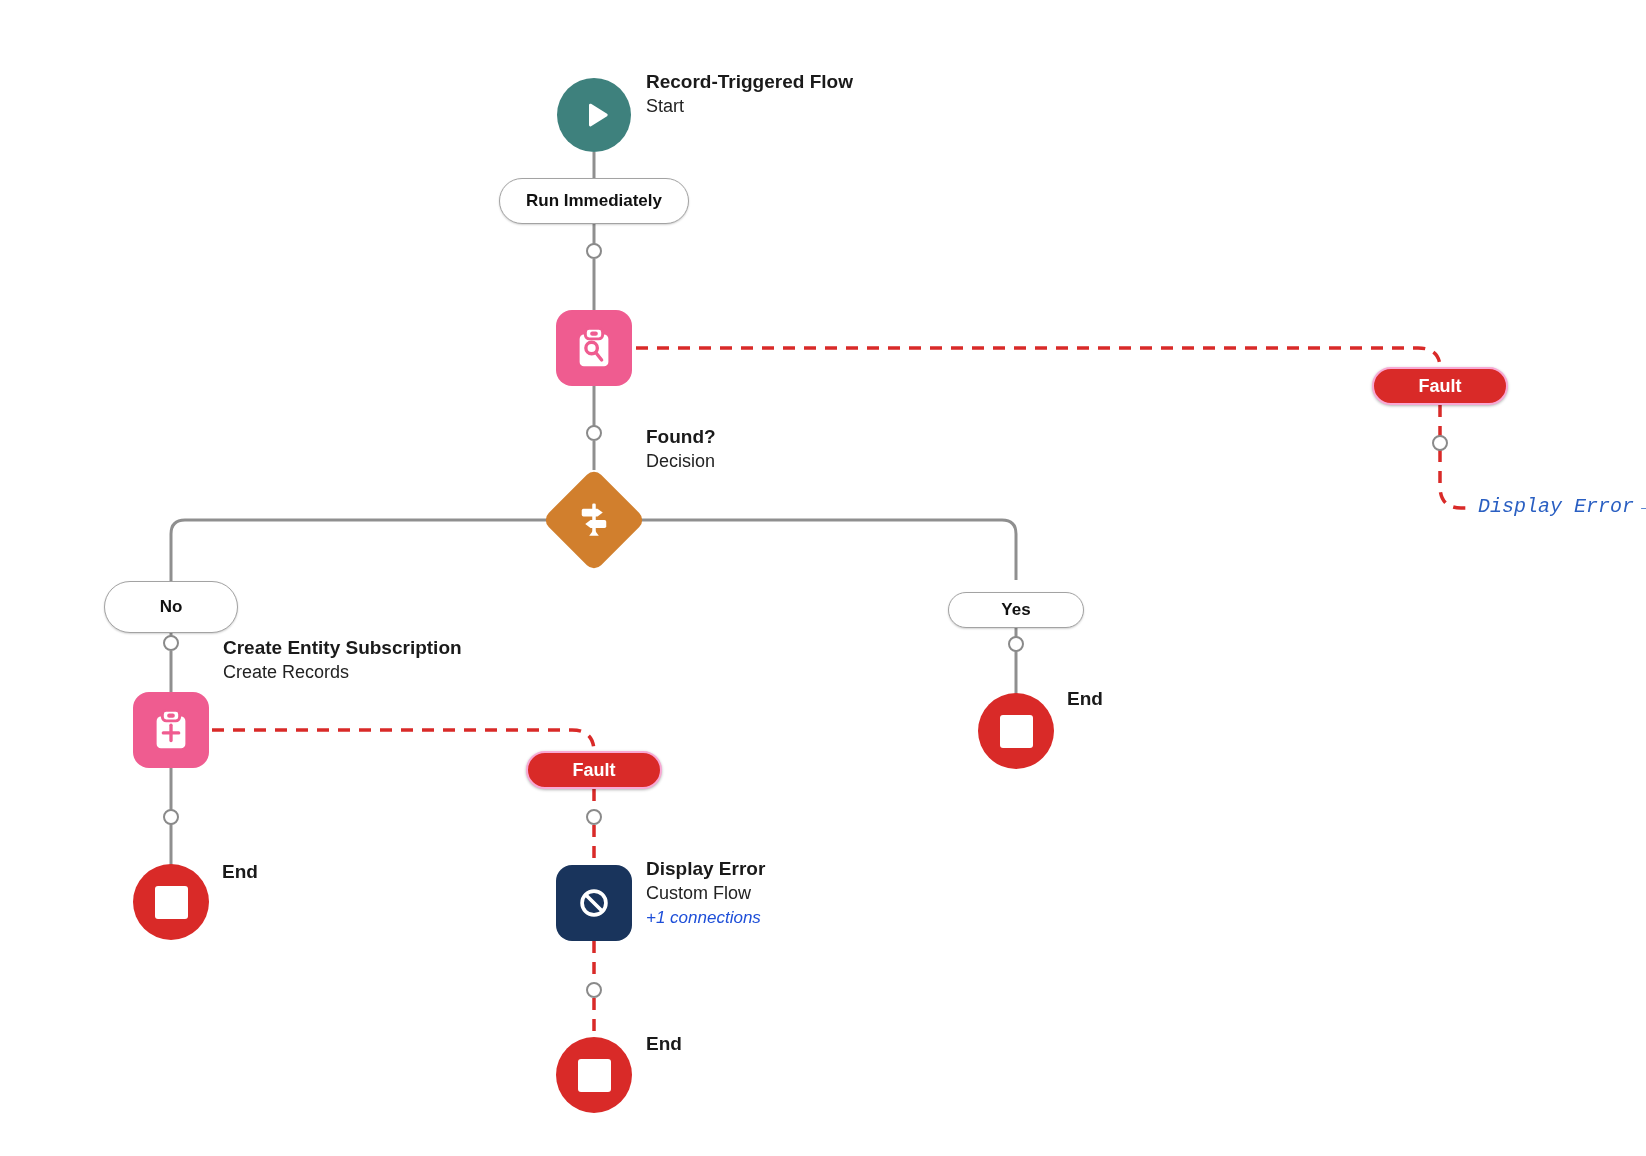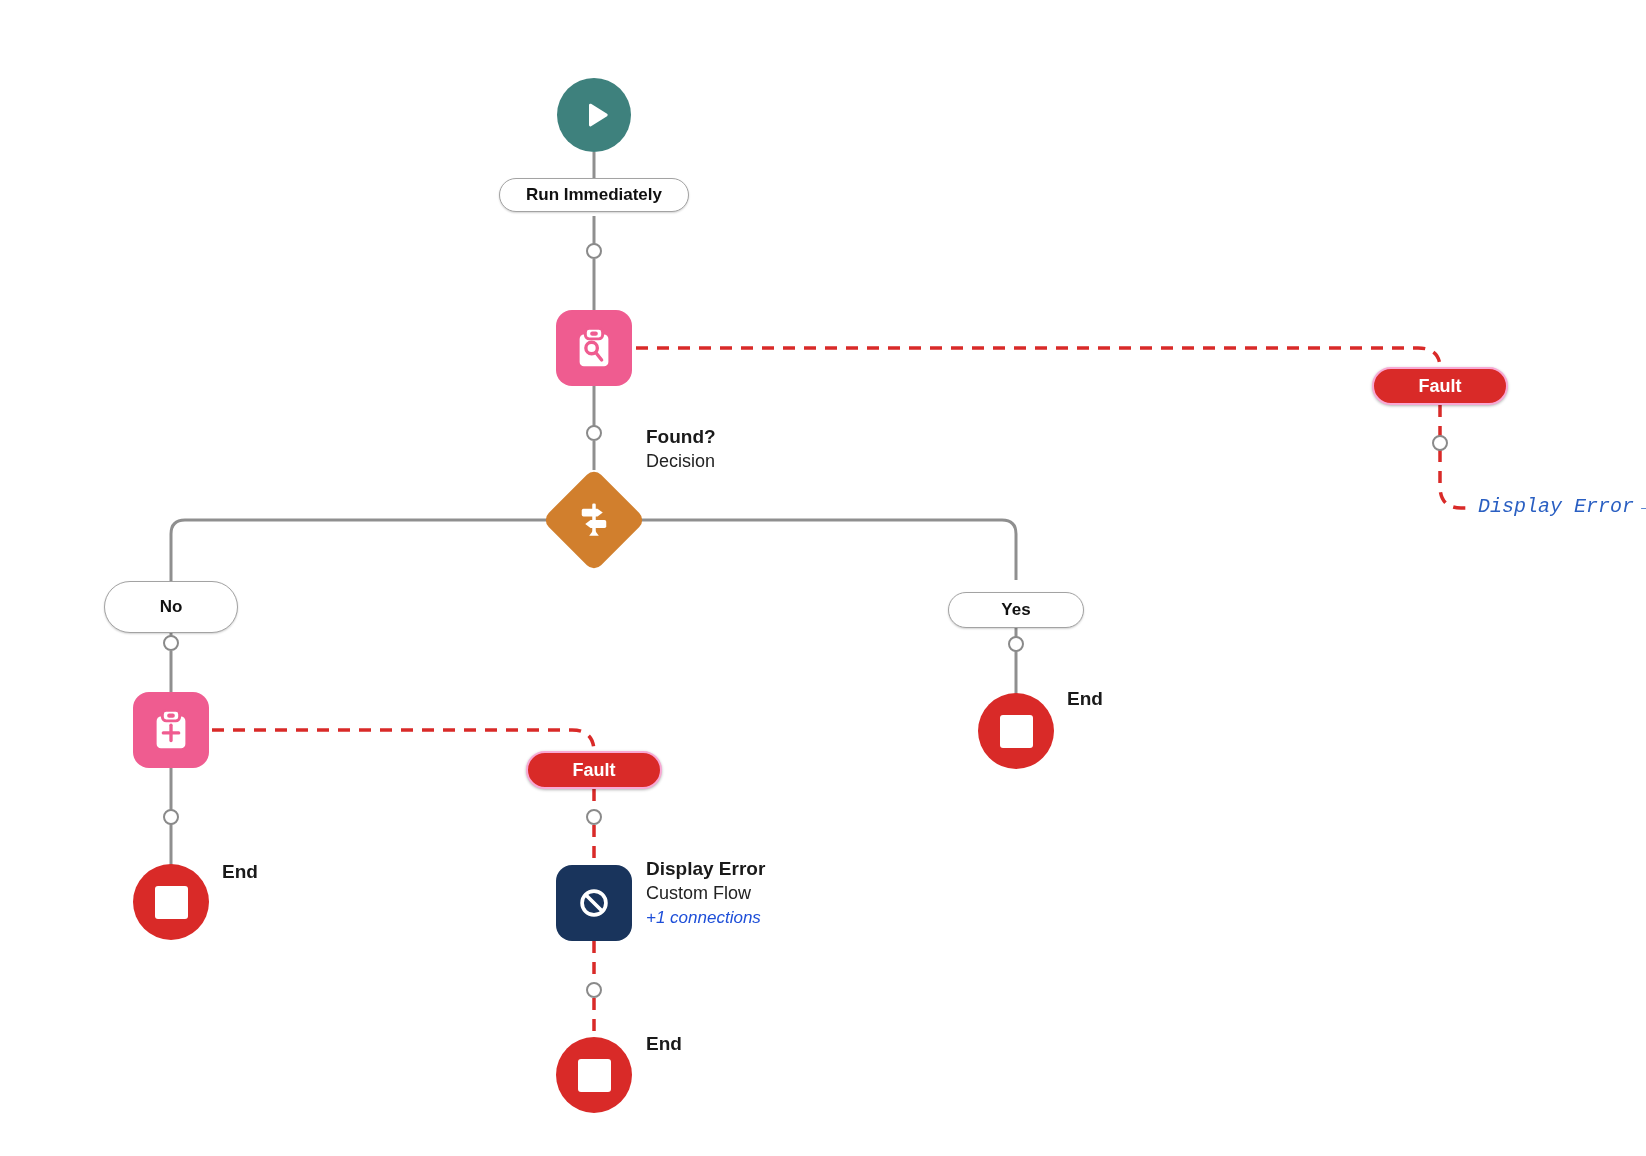--- a/index.html
+++ b/index.html
@@ -26,21 +26,21 @@
   .end-yes{left:978px;top:693px;}
   .end-error{left:556px;top:1037px;}
   .end-square{width:33px;height:33px;background:#fff;border-radius:3px;}
 
   .pill{
     position:absolute;display:flex;align-items:center;justify-content:center;
     background:#fff;border:1.5px solid #A3A3A3;border-radius:999px;
     font-weight:bold;font-size:17px;color:#111;box-shadow:0 1px 2px rgba(0,0,0,.18);
     box-sizing:border-box;
   }
-  .run-pill{left:499px;top:178px;width:190px;height:34px;}
+  .run-pill{left:499px;top:178px;width:190px;height:46px;}
   .no-pill{left:104px;top:581px;width:134px;height:52px;}
   .yes-pill{left:948px;top:592px;width:136px;height:36px;}
   .fault-pill{
     background:#D92A28;color:#fff;border:2px solid #f9a8d4;font-size:18px;
     box-shadow:0 1px 3px rgba(0,0,0,.30);
   }
   .fault-get-pill{left:1372px;top:367px;width:136px;height:38px;}
   .fault-create-pill{left:526px;top:751px;width:136px;height:38px;}
 
   .lbl{position:absolute;white-space:nowrap;}
@@ -102,20 +102,24 @@
     <circle class="add-circle" cx="594" cy="990" r="7"></circle>
   </svg>
 
   <div class="node start-node">
     <span style="display:flex;margin-left:5px;">
       <svg width="32" height="32" viewBox="0 0 24 24">
           <path d="M7 4.5 L19 12 L7 19.5 Z" fill="#fff" stroke="#fff" stroke-width="2" stroke-linejoin="round"></path>
         </svg>
     </span>
   </div>
+  <div class="lbl lbl-start">
+    <div class="title">Record-Triggered Flow</div>
+    <div class="subtitle">Start</div>
+  </div>
 
   <div class="pill run-pill">
     <span>Run Immediately</span>
   </div>
 
   <div class="node sq get-node">
     <span style="display:flex;">
       <svg width="46" height="46" viewBox="0 0 48 48">
         <rect x="9" y="10" width="30" height="33" rx="4.5" fill="#fff"></rect>
         <rect x="15" y="3.5" width="18" height="11" rx="4" fill="#fff" stroke="#EF5C90" stroke-width="3"></rect>
@@ -160,20 +164,24 @@
     <span style="display:flex;">
       <svg width="46" height="46" viewBox="0 0 48 48">
         <rect x="9" y="10" width="30" height="33" rx="4.5" fill="#fff"></rect>
         <rect x="15" y="3.5" width="18" height="11" rx="4" fill="#fff" stroke="#EF5C90" stroke-width="3"></rect>
         <rect x="20" y="6.8" width="8" height="4.4" rx="2.2" fill="#EF5C90"></rect>
         <line x1="24" y1="19" x2="24" y2="35" stroke="#EF5C90" stroke-width="3.5" stroke-linecap="round"></line>
         <line x1="16" y1="27" x2="32" y2="27" stroke="#EF5C90" stroke-width="3.5" stroke-linecap="round"></line>
       </svg>
     </span>
   </div>
+  <div class="lbl lbl-create">
+    <div class="title">Create Entity Subscription</div>
+    <div class="subtitle">Create Records</div>
+  </div>
 
   <div class="pill fault-pill fault-create-pill">
     <span>Fault</span>
   </div>
 
   <div class="node sq error-node">
     <span style="display:flex;">
       <svg width="44" height="44" viewBox="0 0 48 48">
         <circle cx="24" cy="24" r="13" fill="none" stroke="#fff" stroke-width="4"></circle>
         <line x1="15.2" y1="15.2" x2="32.8" y2="32.8" stroke="#fff" stroke-width="4" stroke-linecap="round"></line>

